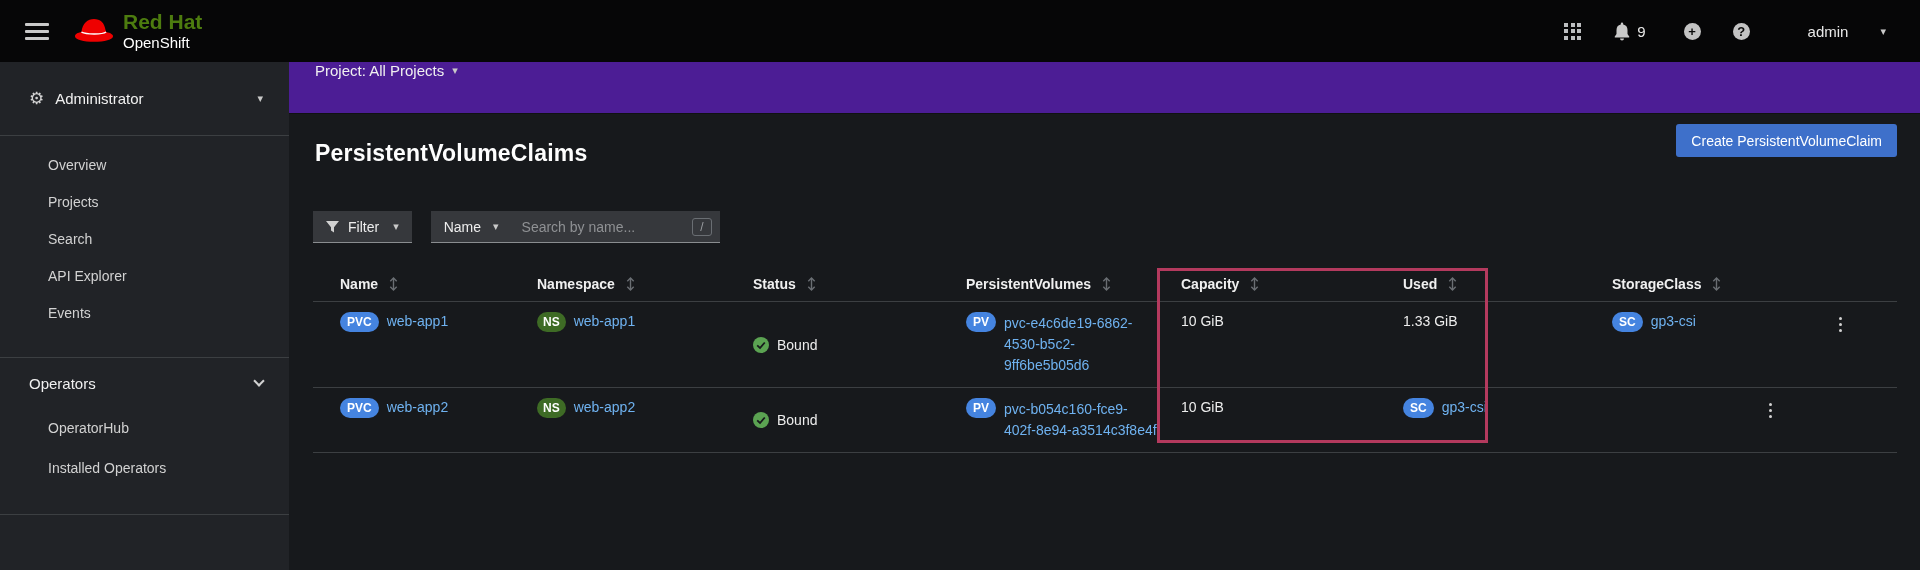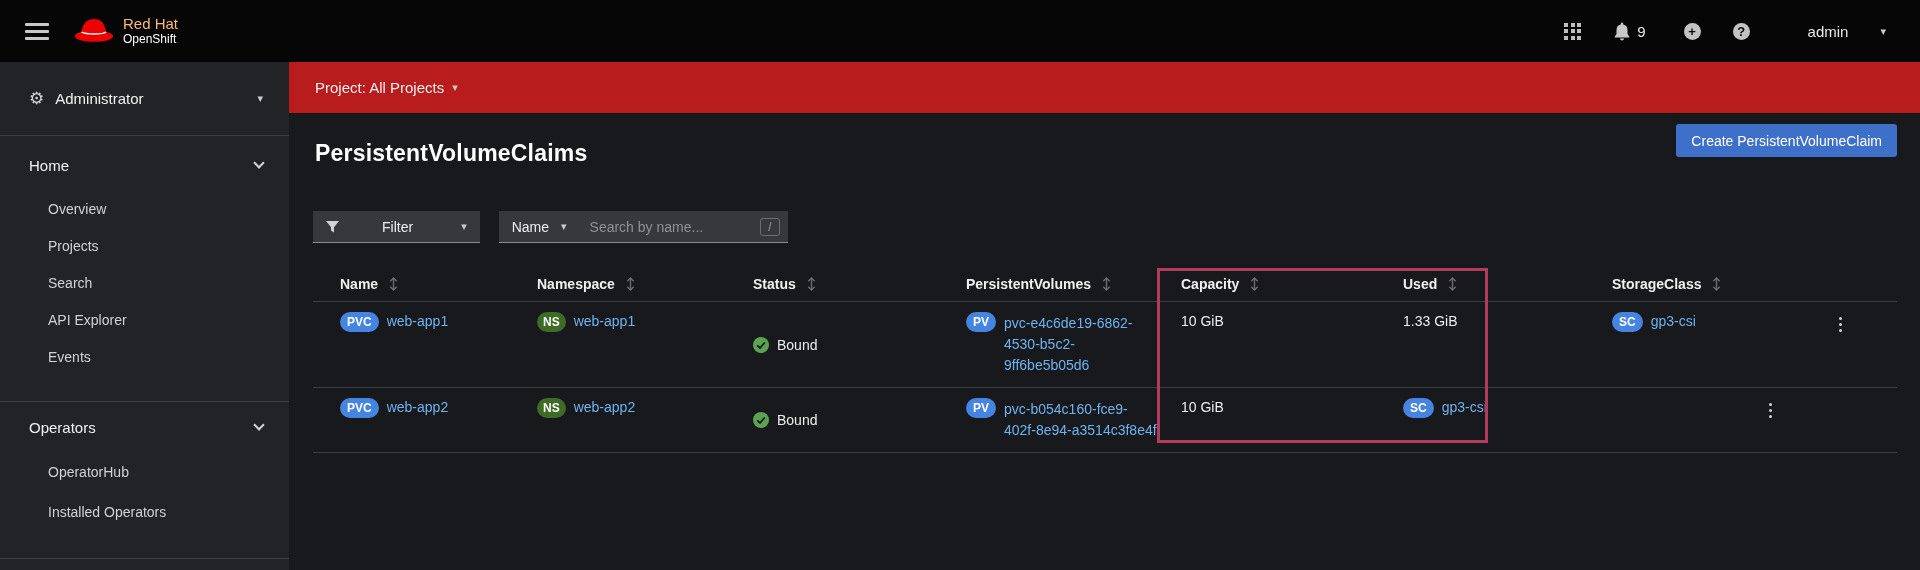--- a/index.html
+++ b/index.html
@@ -12,22 +12,22 @@
   }
   
   .masthead {
     position:absolute; top:0; left:0; width:1920px; height:62px;
     background:#060607; display:flex; align-items:center;
   }
   .hamburger { margin-left:25px; width:24px; cursor:pointer; }
   .hamburger span { display:block; height:3px; background:#c9c9c9; margin:4px 0; border-radius:1px; }
   .brand { display:flex; align-items:center; margin-left:22px; }
   .brand-text { margin-left:6px; line-height:1.15; }
-  .brand-line1 { font-weight:400; font-size:15px; color:#fdba74; }
-  .brand-line2 { font-weight:400; font-size:12px; color:#fff; }
+  .brand-line1 { font-weight:700; font-size:21px; color:#4d7c0f; }
+  .brand-line2 { font-weight:400; font-size:15px; color:#fff; }
   .mast-right { margin-left:auto; margin-right:34px; display:flex; align-items:center; }
   .mast-icon { display:flex; align-items:center; cursor:pointer; color:#c9c9c9; }
   .grid-icon { display:grid; grid-template-columns:repeat(3,4px); grid-gap:2.5px; margin-right:33px; }
   .grid-icon i { width:4px; height:4px; background:#bcbec0; }
   .bell-wrap { display:flex; align-items:center; margin-right:38px; }
   .bell-count { color:#e8e8e8; font-size:15px; margin-left:7px; }
   .circle-glyph {
     width:17px; height:17px; border-radius:50%; background:#c3c3c3; color:#0a0a0a;
     display:flex; align-items:center; justify-content:center;
     font-weight:700; font-size:13px; line-height:1;
@@ -58,42 +58,42 @@
   .chev-down { transform:rotate(45deg); margin-top:-4px; }
   .nav-items { padding:3px 0 6px 0; }
   .nav-item {
     height:37px; display:flex; align-items:center; padding-left:48px;
     font-size:14px; color:#d2d2d2; cursor:pointer;
   }
   .grp-operators .nav-item { height:40px; }
   
   .main { position:absolute; top:62px; left:289px; right:0; bottom:0; }
   .project-bar {
-    height:52px; background:#b91c1c; display:flex; align-items:center;
+    height:52px; background:#4c1d95; display:flex; align-items:flex-start;
     padding-left:26px; border-bottom:1px solid #101113;
   }
   .project-label { font-size:15px; color:#f0f0f0; cursor:pointer; display:flex; align-items:center; }
   .content { position:relative; height:456px; }
   .page-title {
     position:absolute; left:26px; top:26px;
     font-size:23px; font-weight:700; color:#fefefe; letter-spacing:.2px;
   }
   .create-btn {
     position:absolute; right:23px; top:10px; height:33px;
     background:var(--accent,#3e70ca); color:#fff; border:none; border-radius:3px;
     font-size:14px; padding:0 15px; cursor:pointer;
     font-family:"Liberation Sans", sans-serif;
   }
   
   .toolbar { position:absolute; left:24px; top:97px; display:flex; align-items:center; }
   .ctl {
     height:32px; background:#36383c; border-bottom:1px solid #8a8d90;
     display:flex; align-items:center; color:#ededed; font-size:14px; cursor:pointer;
   }
-  .filter-btn { padding:0 13px;gap:34px; }
+  .filter-btn { padding:0 13px; }
   .filter-btn svg { margin-right:9px; }
   .filter-btn .caret { margin-left:14px; }
   .name-btn { margin-left:19px; padding:0 13px; }
   .name-btn .caret { margin-left:12px; }
   .search-wrap { width:208px; padding:0 8px 0 10px; cursor:text; }
   .search-input {
     flex:1; background:transparent; border:none; outline:none;
     color:#e0e0e0; font-size:14px; font-family:"Liberation Sans", sans-serif; min-width:0;
   }
   .search-input::placeholder { color:#8f9194; }
@@ -185,24 +185,20 @@
 </header>
 
 <nav class="sidebar">
   <div class="persp">
     <span class="gear">⚙</span>
     <span class="persp-label">Administrator</span>
     <span class="caret">▾</span>
   </div>
 
   <div class="nav-group grp-home">
-    <div class="nav-head">
-      <span>Home</span>
-      <span class="chev chev-down"></span>
-    </div>
     <div class="nav-items">
       <div class="nav-item">Overview</div>
       <div class="nav-item">Projects</div>
       <div class="nav-item">Search</div>
       <div class="nav-item">API Explorer</div>
       <div class="nav-item">Events</div>
     </div>
   </div>
 
   <div class="nav-group grp-operators">

